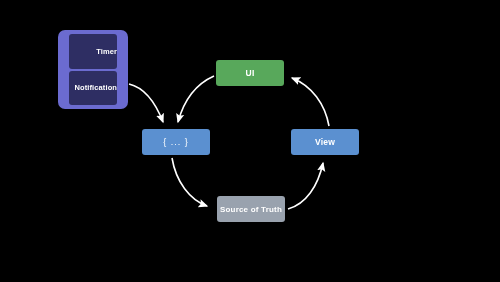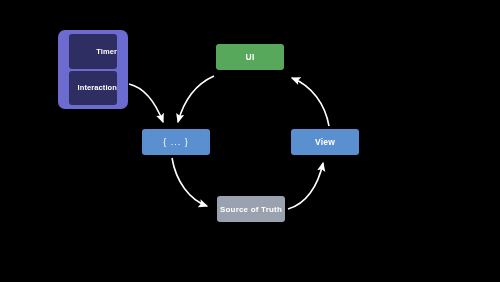--- a/index.html
+++ b/index.html
@@ -62,21 +62,21 @@
     align-items: center;
     justify-content: flex-end;
     color: #ffffff;
     font-size: 7.5px;
     font-weight: bold;
     letter-spacing: 0.1px;
     box-sizing: border-box;
   }
   #node-ui {
     left: 216px;
-    top: 44px;
+    top: 60px;
     width: 68px;
     height: 26px;
     background: #58a85b;
   }
   #node-closure {
     left: 142px;
     top: 129px;
     width: 68px;
     height: 26px;
     background: #5b90d0;
@@ -121,21 +121,21 @@
     <path d="M288,209 C306,204 318,186 323,163" stroke="#ffffff" stroke-width="1.6" fill="none" marker-end="url(#ah)"></path>
 
     <path d="M329,126 C325,104 312,86 292,78" stroke="#ffffff" stroke-width="1.6" fill="none" marker-end="url(#ah)"></path>
   </svg>
 
   <div id="source-stack">
     <div class="stack-item">
       <span>Timer</span>
     </div>
     <div class="stack-item">
-      <span>Interaction</span>
+      <span>Notification</span>
     </div>
   </div>
 
   <div class="node" id="node-ui">
     <span>UI</span>
   </div>
 
   <div class="node" id="node-closure">
     <span>{ ... }</span>
   </div>

